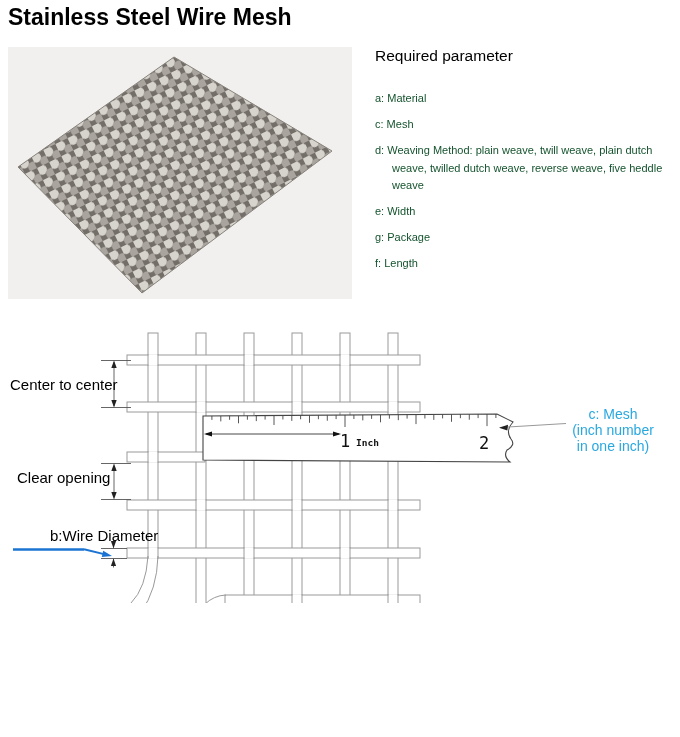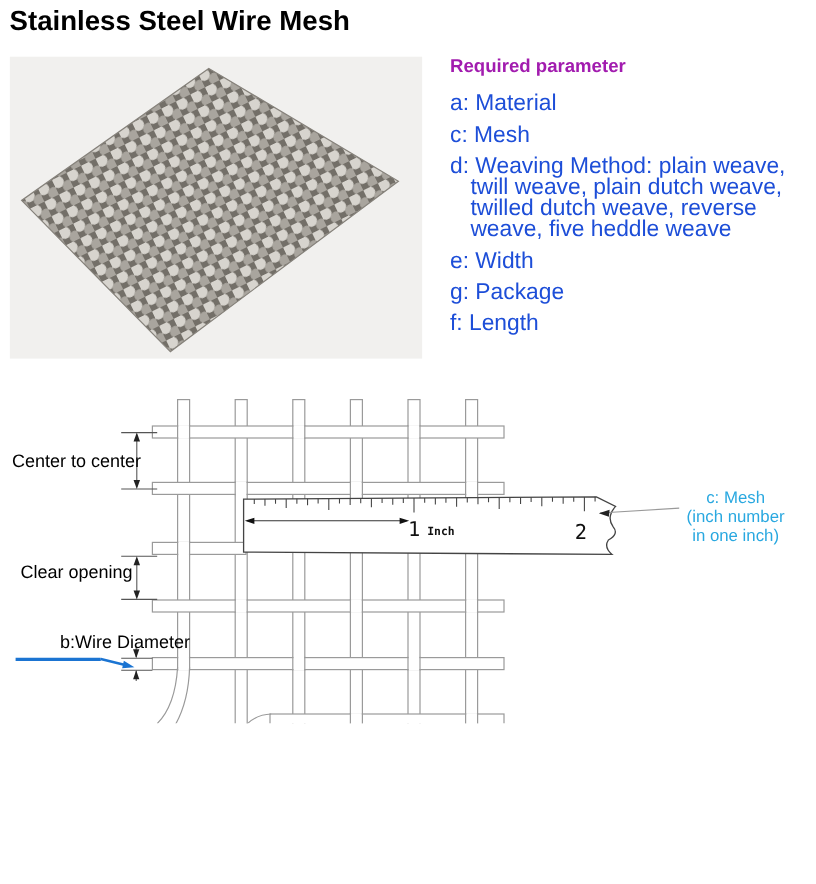--- a/index.html
+++ b/index.html
@@ -1,22 +1,22 @@
 <!DOCTYPE html>
 <html><head>
 <meta charset="utf-8">
 <style>
   html,body{margin:0;padding:0;background:#fff;}
   .page{position:relative;width:680px;height:603px;background:#ffffff;overflow:hidden;
         font-family:"Liberation Sans",sans-serif;}
   .title{position:absolute;left:8px;top:4px;font-size:23px;font-weight:bold;color:#000;}
   .photo{position:absolute;left:8px;top:47px;}
   .params{position:absolute;left:375px;top:47px;width:300px;}
-  .params .heading{margin:0 0 13px 0;font-size:15.5px;font-weight:bold;color:#a21caf;}
-  .params .item{font-size:19px;color:#1d4ed8;line-height:17.5px;margin-bottom:8.5px;}
+  .params .heading{margin:0 0 25px 0;font-size:15.5px;font-weight:normal;color:#000000;}
+  .params .item{font-size:11px;color:#14532d;line-height:17.5px;margin-bottom:8.5px;}
   .params .item.hang{padding-left:17px;text-indent:-17px;}
   #diagram{position:absolute;left:0;top:0;}
   .lbl{position:absolute;color:#000000;font-size:15px;white-space:nowrap;}
   .lbl-c2c{left:10px;top:376px;}
   .lbl-clear{left:17px;top:469px;}
   .lbl-wired{left:10px;top:527px;margin-left:40px;}
   .lbl-micro{left:492px;top:651px;}
   .mesh-label{position:absolute;left:552px;top:406px;width:122px;text-align:center;
               color:#29a8e0;font-size:14px;line-height:16px;}
   .ruler-num{font-family:"DejaVu Sans Mono",monospace;font-size:17px;fill:#111;}

